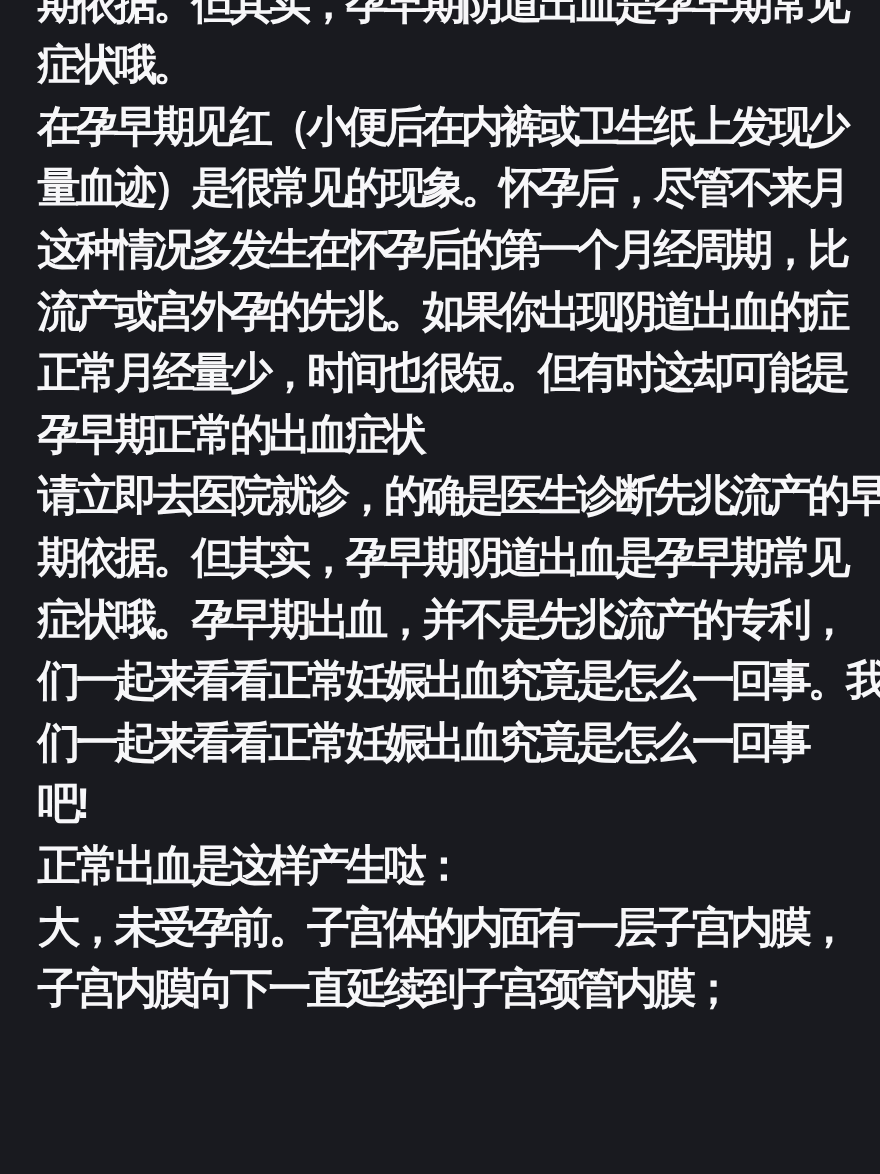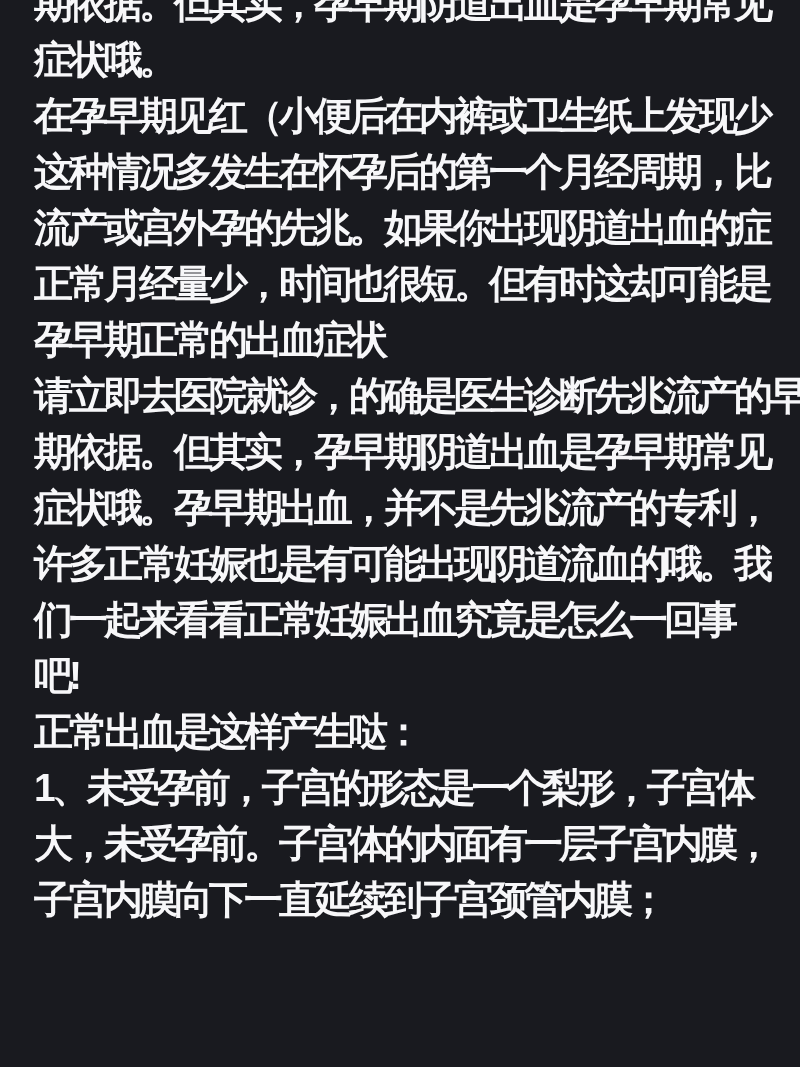--- a/index.html
+++ b/index.html
@@ -31,27 +31,27 @@
     overflow: visible;
   }
 </style>
 </head>
 <body>
 
 <div class="article">
   <div class="line">期依据。但其实，孕早期阴道出血是孕早期常见</div>
   <div class="line">症状哦。</div>
   <div class="line">在孕早期见红（小便后在内裤或卫生纸上发现少</div>
+  <div class="line">量血迹）是很常见的现象。怀孕后，尽管不来月</div>
   <div class="line">这种情况多发生在怀孕后的第一个月经周期，比</div>
   <div class="line">流产或宫外孕的先兆。如果你出现阴道出血的症</div>
   <div class="line">正常月经量少，时间也很短。但有时这却可能是</div>
   <div class="line">孕早期正常的出血症状</div>
   <div class="line">请立即去医院就诊，的确是医生诊断先兆流产的早</div>
   <div class="line">期依据。但其实，孕早期阴道出血是孕早期常见</div>
   <div class="line">症状哦。孕早期出血，并不是先兆流产的专利，</div>
-  <div class="line">许多正常妊娠也是有可能出现阴道流血的哦。我</div>
+  <div class="line">们一起来看看正常妊娠出血究竟是怎么一回事。我</div>
   <div class="line">们一起来看看正常妊娠出血究竟是怎么一回事</div>
   <div class="line">吧!</div>
   <div class="line">正常出血是这样产生哒：</div>
-  <div class="line">1、未受孕前，子宫的形态是一个梨形，子宫体</div>
   <div class="line">大，未受孕前。子宫体的内面有一层子宫内膜，</div>
   <div class="line">子宫内膜向下一直延续到子宫颈管内膜；</div>
 </div>
 
 </body></html>

